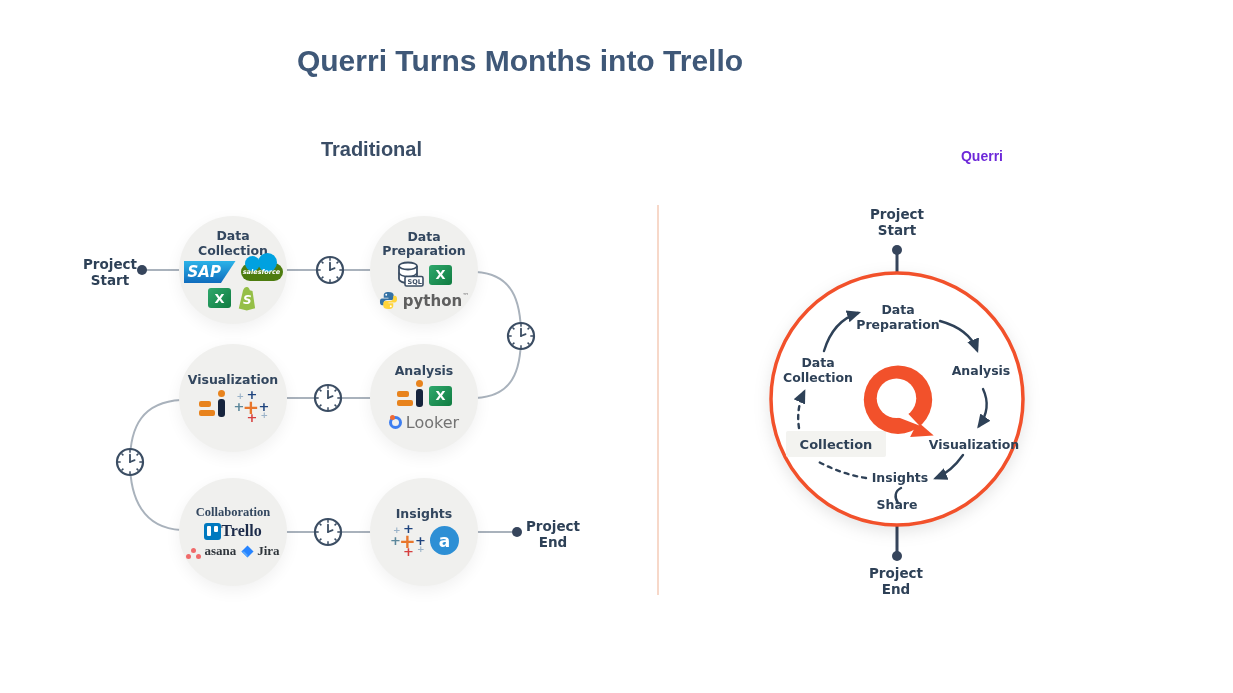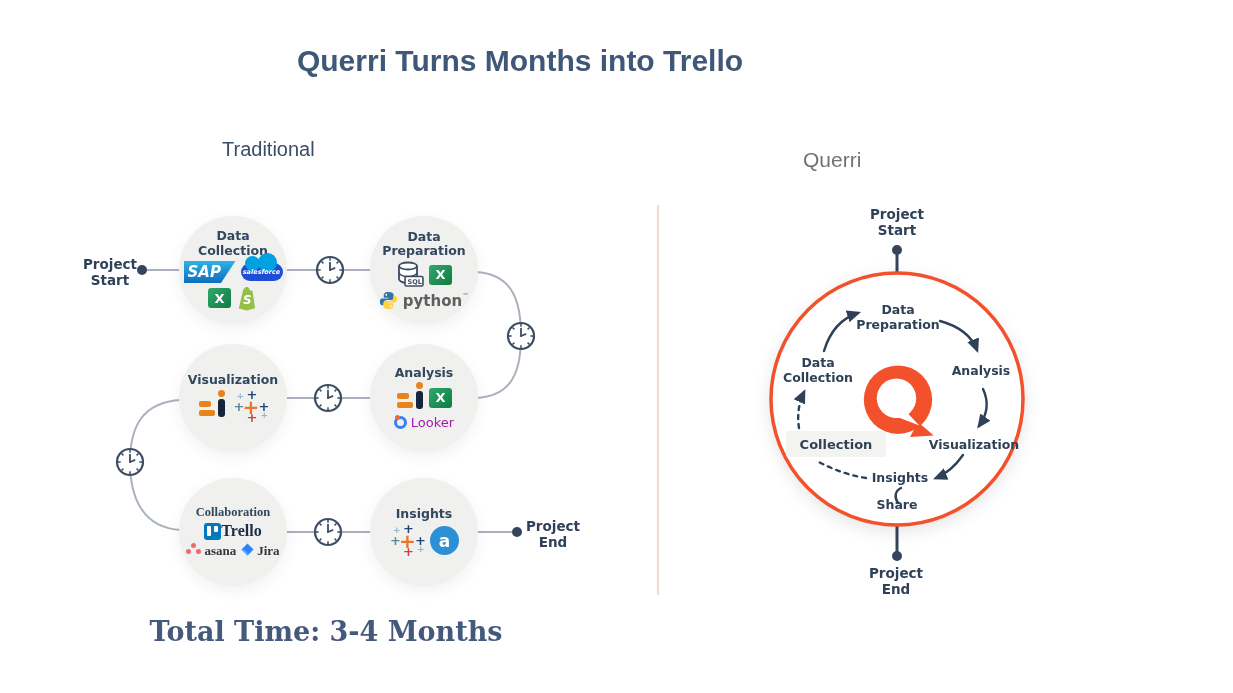--- a/index.html
+++ b/index.html
@@ -2,40 +2,40 @@
 <html><head>
 <meta charset="utf-8">
 <style>
   html,body{margin:0;padding:0;background:#ffffff;}
   .canvas{position:relative;width:1233px;height:693px;background:#fff;overflow:hidden;
           font-family:"DejaVu Sans",sans-serif;}
   .wires{position:absolute;left:0;top:0;width:1233px;height:693px;}
 
   .title{position:absolute;left:0;top:44px;width:1040px;text-align:center;margin:0;
          font-family:"Liberation Sans",sans-serif;font-weight:bold;font-size:30px;color:#3f5878;}
-  .col-head{position:absolute;font-family:"Liberation Sans",sans-serif;font-weight:normal;text-align:left;}
+  .col-head{position:absolute;font-family:"Liberation Sans",sans-serif;font-weight:bold;text-align:right;}
   .col-head.trad{left:222px;top:138px;width:200px;font-size:20px;color:#3a4d66;}
-  .col-head.querri{left:803px;top:148px;width:200px;font-size:21px;color:#737373;}
+  .col-head.querri{left:803px;top:148px;width:200px;font-size:14px;color:#6d28d9;}
 
   .divider{position:absolute;left:657px;top:205px;width:2px;height:390px;background:#f7d8c9;}
 
   .endpoint{position:absolute;width:80px;text-align:center;font-weight:bold;font-size:13.5px;
             line-height:1.2;color:#2e4157;}
 
   .step{position:absolute;width:108px;height:108px;border-radius:50%;background:#f0f0ee;
         box-shadow:0 5px 16px rgba(0,0,0,.06);display:flex;flex-direction:column;
         align-items:center;justify-content:center;gap:3px;}
   .step-label{width:96px;text-align:center;font-weight:bold;font-size:12.5px;line-height:1.15;color:#33475f;}
   .logo-row{display:flex;align-items:center;justify-content:center;gap:5px;}
 
   
   .sap{width:52px;height:22px;background:linear-gradient(180deg,#2bb3e8,#0f6cbd);
        clip-path:polygon(0 0,100% 0,72% 100%,0 100%);color:#fff;font-weight:bold;font-style:italic;
        font-size:15px;display:flex;align-items:center;padding-left:4px;box-sizing:border-box;}
-  .sf{position:relative;width:42px;height:18px;background:#1d4ed8;border-radius:10px;
+  .sf{position:relative;width:42px;height:18px;background:#4d7c0f;border-radius:10px;
       display:flex;align-items:center;justify-content:center;}
   .sf::before{content:"";position:absolute;left:4px;top:-7px;width:15px;height:15px;background:#00a1e0;border-radius:50%;}
   .sf::after{content:"";position:absolute;right:6px;top:-10px;width:19px;height:19px;background:#00a1e0;border-radius:50%;}
   .sf span{position:relative;z-index:1;color:#fff;font-style:italic;font-weight:bold;font-size:6.5px;}
   .xl{width:23px;height:20px;border-radius:3px;background:linear-gradient(135deg,#2fa86c,#107c41);
       color:#fff;font-weight:bold;font-size:13px;display:flex;align-items:center;justify-content:center;}
   .pytext{font-weight:bold;font-size:15px;color:#5f5f5f;}
   .pytm{font-size:7px;color:#9a9a9a;vertical-align:top;}
   .pbi{position:relative;width:30px;height:30px;}
   .pbi .b1{position:absolute;left:1px;top:9px;width:12px;height:6px;background:#e8831d;border-radius:2px;}
@@ -47,27 +47,27 @@
   .tp-c{left:10px;top:6px;font-size:20px;color:#e8762c;}
   .tp-n{left:14px;top:-3px;font-size:13px;color:#1f447e;}
   .tp-s{left:14px;top:20px;font-size:13px;color:#d63f3f;}
   .tp-w{left:1px;top:9px;font-size:13px;color:#5b879b;}
   .tp-e{left:26px;top:9px;font-size:13px;color:#1f447e;}
   .tp-nw{left:4px;top:1px;font-size:9px;color:#9bb3c9;}
   .tp-se{left:28px;top:20px;font-size:9px;color:#9bb3c9;}
   .looker-row{display:flex;align-items:center;gap:4px;}
   .looker-ico{position:relative;width:13px;height:13px;border:3px solid #3d7ef0;border-radius:50%;box-sizing:border-box;}
   .looker-ico::before{content:"";position:absolute;left:-2px;top:-4px;width:5px;height:5px;background:#f06a35;border-radius:50%;}
-  .looker-txt{font-size:13px;color:#a21caf;}
+  .looker-txt{font-size:16px;color:#737373;}
   .trello-row{display:flex;align-items:center;}
   .trello-ico{position:relative;width:17px;height:17px;background:#0079bf;border-radius:3px;}
   .trello-ico::before{content:"";position:absolute;left:3px;top:3px;width:4px;height:10px;background:#fff;border-radius:1px;}
   .trello-ico::after{content:"";position:absolute;left:10px;top:3px;width:4px;height:6px;background:#fff;border-radius:1px;}
   .trello-txt{font-size:16px;font-weight:bold;color:#1c2b4a;}
-  .asana-row,.jira-row{display:flex;align-items:flex-start;gap:3px;}
+  .asana-row,.jira-row{display:flex;align-items:flex-end;gap:3px;}
   .asana-ico{position:relative;width:15px;height:11px;}
   .asana-ico b{position:absolute;width:5px;height:5px;background:#f06a6a;border-radius:50%;}
   .asana-ico b:nth-child(1){left:5px;top:0;}
   .asana-ico b:nth-child(2){left:0;bottom:0;}
   .asana-ico b:nth-child(3){right:0;bottom:0;}
   .asana-txt,.jira-txt{font-size:13px;font-weight:bold;color:#30363c;}
   .amp{width:29px;height:29px;border-radius:50%;background:#2d8fd5;color:#fff;font-weight:bold;
        font-size:17px;display:flex;align-items:center;justify-content:center;}
 
   
@@ -285,15 +285,14 @@
   <div class="automation-chip">Collection</div>
   <div class="cycle-label" style="left:778px;top:355px;width:80px;">Data Collection</div>
 
   <svg class="querri-logo" width="76" height="78" viewBox="0 0 100 100">
     <circle cx="50" cy="47" r="45" fill="#f2512b"></circle>
     <path d="M76 76 L97 94 L66 96 Z" fill="#f2512b"></path>
     <circle cx="48" cy="45" r="26" fill="#ffffff"></circle>
     <path d="M60 62 L78 81 L50 70 Z" fill="#ffffff"></path>
   </svg>
 
-  <div class="total left">Total Time: 3-4 Months</div>
 
 </div>
 
 </body></html>

